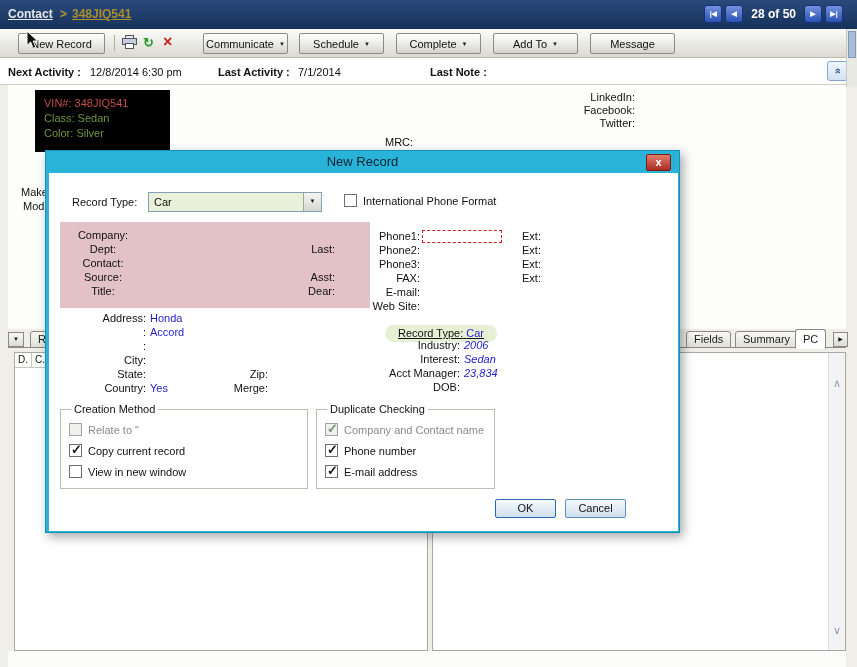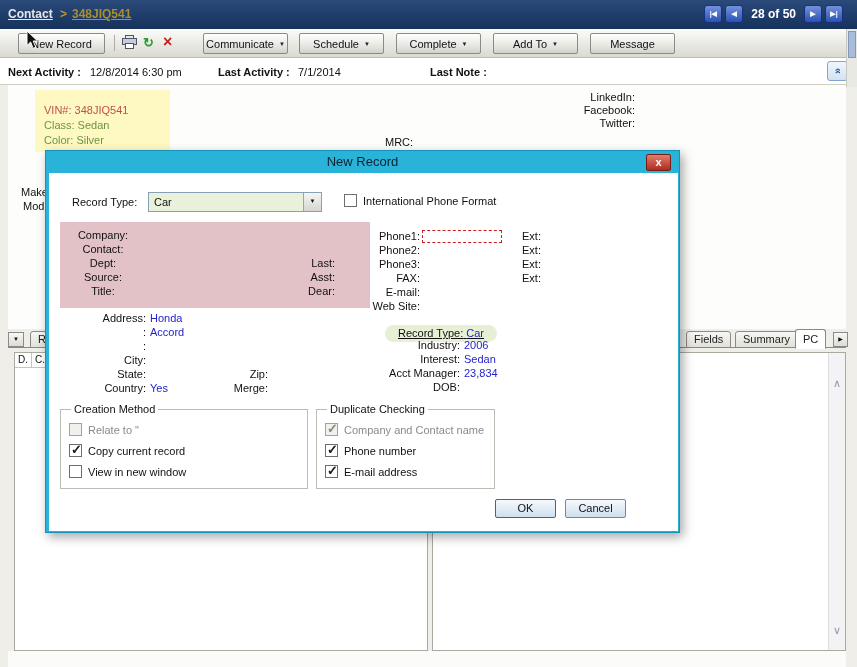--- a/index.html
+++ b/index.html
@@ -38,22 +38,22 @@
     border-bottom:1px solid #cfcfc6; }
   .activitybar span { position:absolute; top:8px; }
   .alabel { font-weight:bold; }
   .collapsebtn { position:absolute; right:9px; top:3px !important; width:21px; height:20px;
     background:linear-gradient(#f0f6fd,#d3e2f4); border:1px solid #83a5cd; border-radius:3px;
     cursor:pointer; text-align:center; }
   .collapsebtn i { display:inline-block; transform:rotate(-90deg); font-style:normal;
     color:#2f5d96; font-weight:bold; font-size:11px; line-height:18px; }
   
   .main { position:absolute; left:8px; top:85px; width:838px; height:244px; background:#fdfdfb; }
-  .vinbox { position:absolute; left:27px; top:5px; width:135px; height:62px; background:#fef9c3;
-    padding:13px 9px; line-height:15px; }
+  .vinbox { position:absolute; left:27px; top:5px; width:135px; height:62px; background:#000000;
+    padding:6px 9px; line-height:15px; }
   .vin-red { color:#c0504a; }
   .vin-green { color:#6f9440; }
   .social { position:absolute; left:547px; top:6px; width:80px; text-align:right; line-height:13px; }
   .mrc { position:absolute; left:377px; top:51px; }
   .makelbl { position:absolute; left:13px; top:101px; }
   .modellbl { position:absolute; left:15px; top:115px; }
   
   .tabstrip { position:absolute; left:8px; top:329px; width:838px; height:19px;
     border-bottom:1px solid #8a8a82; z-index:1; }
   .filterbtn { position:absolute; left:0; top:3px; width:16px; height:15px; border:1px solid #8a8a86;
@@ -122,21 +122,21 @@
   .addrblock { position:absolute; left:11px; top:139px; width:310px; }
   .arow { display:flex; height:14px; position:relative; }
   .arow .l1 { width:86px; text-align:right; }
   .arow .val { margin-left:4px; color:#2323cc; }
   .arow .mid { position:absolute; left:86px; width:122px; text-align:right; }
   .pill { position:absolute; left:336px; top:152px; width:112px; height:17px; background:#e7efd5;
     border-radius:9px; text-align:center; line-height:17px;text-decoration:underline; }
   .blue { color:#2323cc; }
   .irow { position:absolute; left:311px; width:300px; height:14px; display:flex; }
   .irow .il { width:100px; text-align:right; }
-  .irow .iv { margin-left:4px; color:#2323cc; }
+  .irow .iv { margin-left:4px; color:#2323cc;font-style:italic; }
   .grp { position:absolute; top:230px; height:86px; border:1px solid #bcbcb4; padding:4px 0 0 8px; }
   .grp legend { font-size:11px; padding:0 3px; margin-left:2px;margin-top:26px; }
   .grp1 { left:11px; width:248px; }
   .grp2 { left:267px; width:179px; }
   .cbrow { display:flex; align-items:center; gap:6px; height:21px; }
   .graylbl { color:#8a8a8a; }
   .dbtn { position:absolute; top:326px; width:61px; height:19px;
     background:linear-gradient(#f5f9fc,#dfeaf4 60%,#cfdfee); border:1px solid #5c8cc0;
     border-radius:2px; font-size:11px; text-align:center; line-height:17px; cursor:pointer; }
   .okbtn { left:446px; border-color:#2a6ab0; }
@@ -258,26 +258,26 @@
     <div class="intl">
       <span class="cb"></span>
       <span>International Phone Format</span>
     </div>
 
     <div class="pinkpanel">
       <div class="prow">
           <span class="l1">Company:</span>
         </div>
       <div class="prow">
+        <span class="l1">Dept:</span>
+        <span class="l2">Last:</span>
+      </div>
+      <div class="prow">
           <span class="l1">Contact:</span>
         </div>
-      <div class="prow">
-        <span class="l1">Dept:</span>
-        <span class="l2">Last:</span>
-      </div>
       <div class="prow">
         <span class="l1">Source:</span>
         <span class="l2">Asst:</span>
       </div>
       <div class="prow">
         <span class="l1">Title:</span>
         <span class="l2">Dear:</span>
       </div>
     </div>
 

